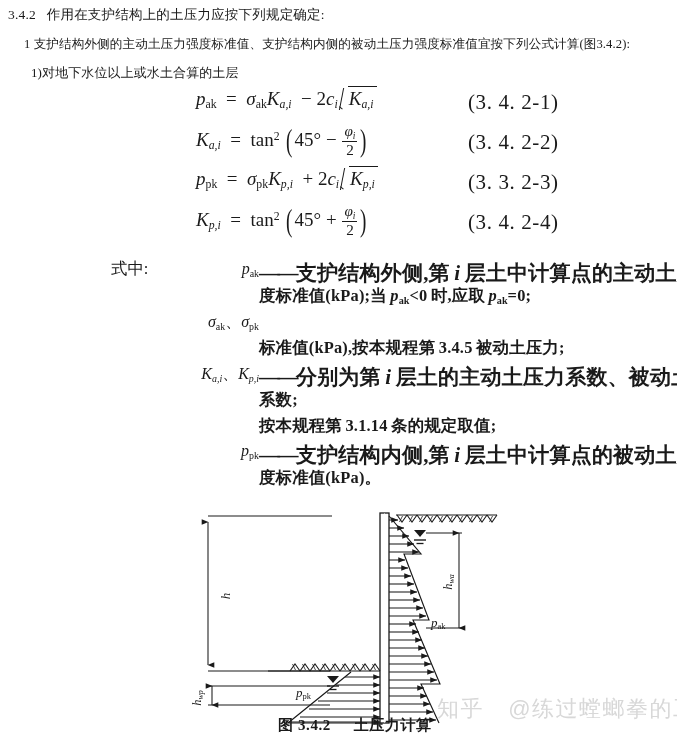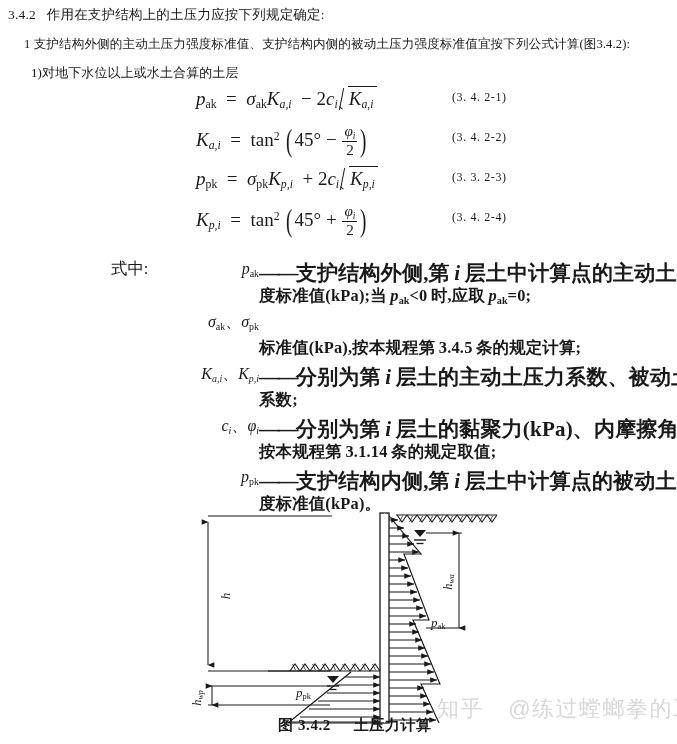--- a/index.html
+++ b/index.html
@@ -61,23 +61,23 @@
   }
   .formula-body {
     position: absolute;
     left: 196px;
     top: 0;
     font-size: 19px;
     white-space: nowrap;
   }
   .formula-num {
     position: absolute;
-    left: 452px;
+    left: 468px;
     top: 4px;
-    font-size: 12px;
+    font-size: 21px;
     letter-spacing: 0.6px;
     white-space: nowrap;
   }
   .formula-row.r2 .formula-body { left: 196px; top: -2px; }
   .formula-row.r4 .formula-body { left: 196px; top: -2px; }
 
   i.var { font-style: italic; font-family: "Liberation Serif", serif; }
   .sub { font-size: 0.62em; vertical-align: -0.28em; font-style: italic; letter-spacing: 0; }
   .subr { font-size: 0.62em; vertical-align: -0.28em; font-style: normal; letter-spacing: 0; }
   .sup2 { font-size: 0.62em; vertical-align: 0.5em; font-style: normal; }
@@ -298,44 +298,36 @@
       </div>
     </div>
 
     <div class="def-row">
       <div class="def-sym" style="right:418px;text-align:right;">
         <i class="var">σ</i><span class="subr">ak</span>、<i class="var">σ</i><span class="subr">pk</span>
       </div>
     </div>
     <div class="def-row">
       <div class="def-cont">
-        标准值(kPa),按本规程第 3.4.5 条的规定计算;
+        标准值(kPa),按本规程第 3.4.5 被动土压力;
       </div>
     </div>
 
     <div class="def-row">
       <div class="def-sym" style="right:418px;">
         <i class="var">K</i><span class="sub">a,i</span>、<i class="var">K</i><span class="sub">p,i</span>
       </div>
       <div class="def-text">
         <span class="dash">——</span>分别为第 <i class="var">i</i> 层土的主动土压力系数、被动土压力
       </div>
     </div>
     <div class="def-row">
       <div class="def-cont">系数;</div>
     </div>
 
-    <div class="def-row">
-      <div class="def-sym" style="right:418px;">
-        <i class="var">c</i><span class="sub">i</span>、<i class="var">φ</i><span class="sub">i</span>
-      </div>
-      <div class="def-text">
-        <span class="dash">——</span>分别为第 <i class="var">i</i> 层土的黏聚力(kPa)、内摩擦角(°);
-      </div>
-    </div>
     <div class="def-row">
       <div class="def-cont">
         按本规程第 3.1.14 条的规定取值;
       </div>
     </div>
 
     <div class="def-row">
       <div class="def-sym" style="right:418px;">
         <i class="var">p</i><span class="subr">pk</span>
       </div>

